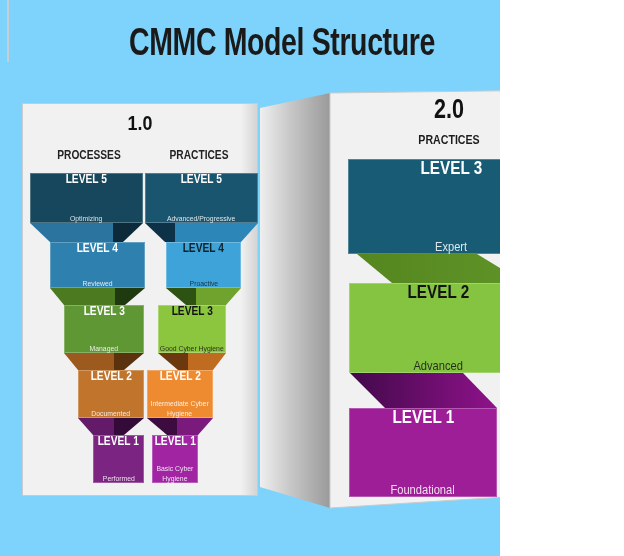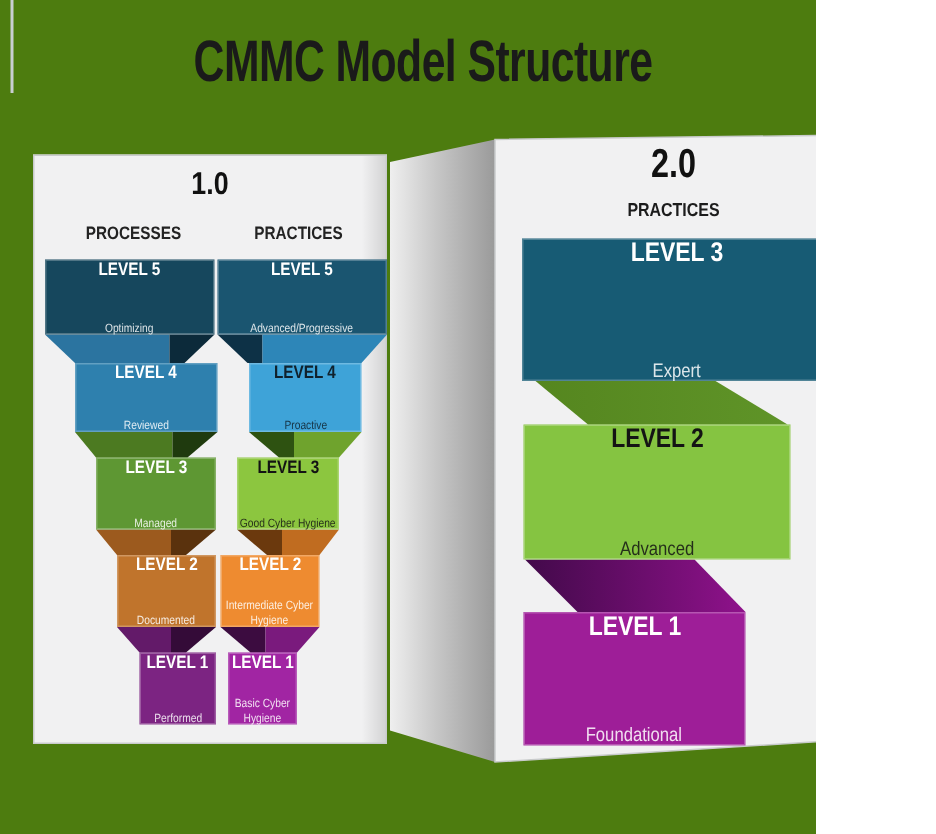--- a/index.html
+++ b/index.html
@@ -1,16 +1,16 @@
 <!DOCTYPE html>
 <html><head>
 <meta charset="utf-8">
 <style>
   html,body{margin:0;padding:0;background:#ffffff;}
-  #stage{position:relative;width:544px;height:556px;background:#4d7c0f;overflow:hidden;
+  #stage{position:relative;width:500px;height:556px;background:#7dd3fc;overflow:hidden;
          font-family:"Liberation Sans","DejaVu Sans",sans-serif;}
   #corner-line{position:absolute;left:7px;top:0;width:2px;height:62px;background:#c9ced2;}
   #title{position:absolute;left:62px;top:22px;width:440px;text-align:center;
          font-size:39px;font-weight:bold;color:#1a1a1a;letter-spacing:-0.5px;
          transform:scaleX(.73);transform-origin:50% 0;white-space:nowrap;line-height:1.05;}
   #panel10{position:absolute;left:22px;top:103px;width:236px;height:393px;
            background:#f1f1f2;border:1px solid #c9cbcc;box-sizing:border-box;z-index:1;}
   #panel10 .edge-shade{position:absolute;right:0;top:0;bottom:0;width:16px;
            background:linear-gradient(to right,rgba(0,0,0,0),rgba(0,0,0,0.12));}
   #slab20{position:absolute;left:255px;top:88px;width:318px;height:425px;z-index:2;}

